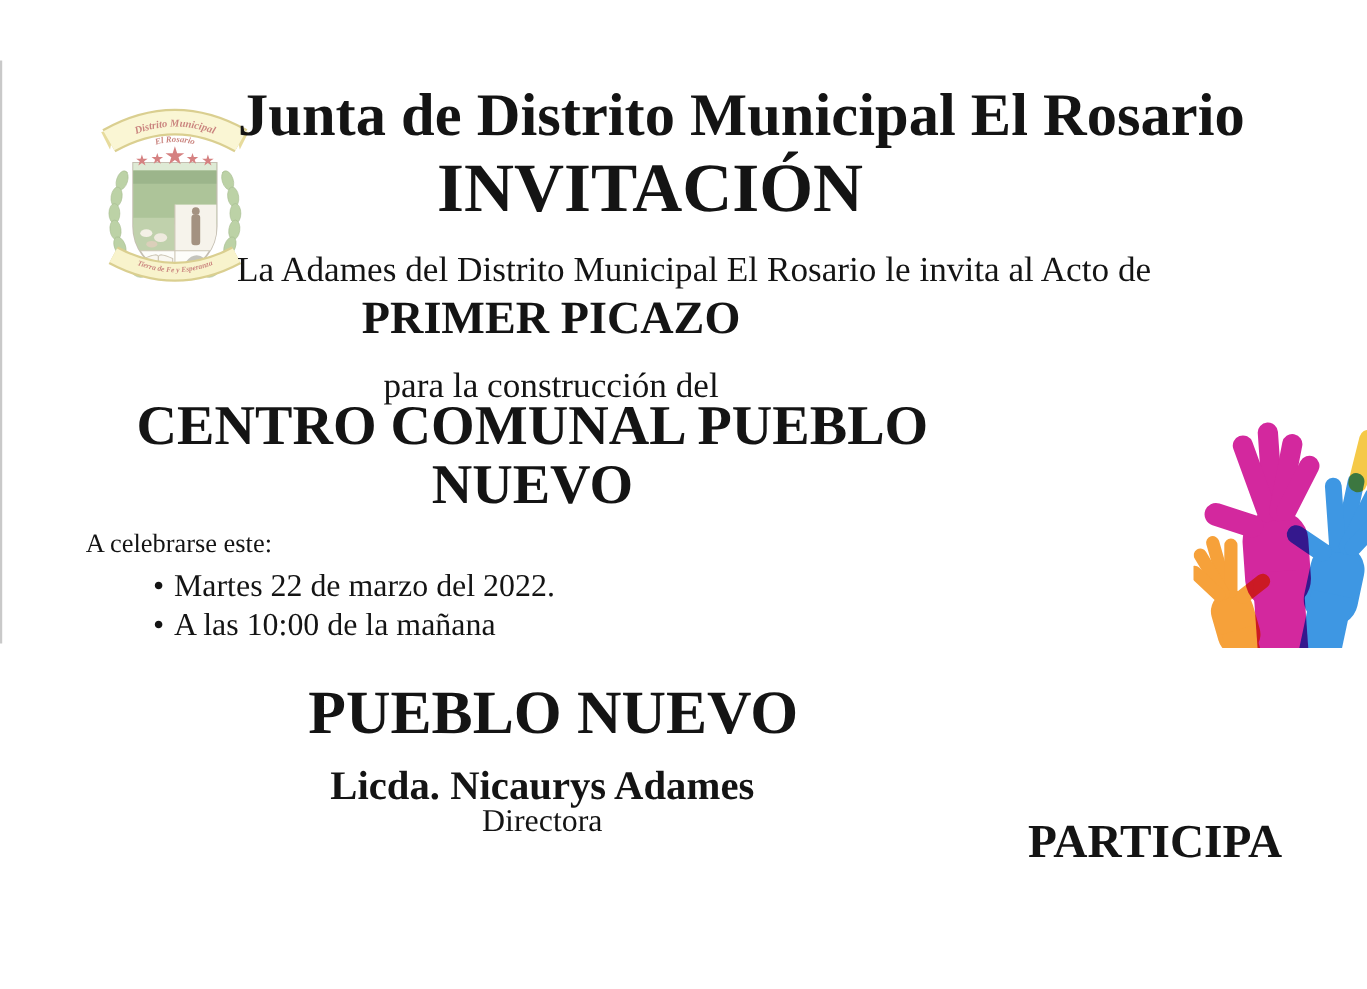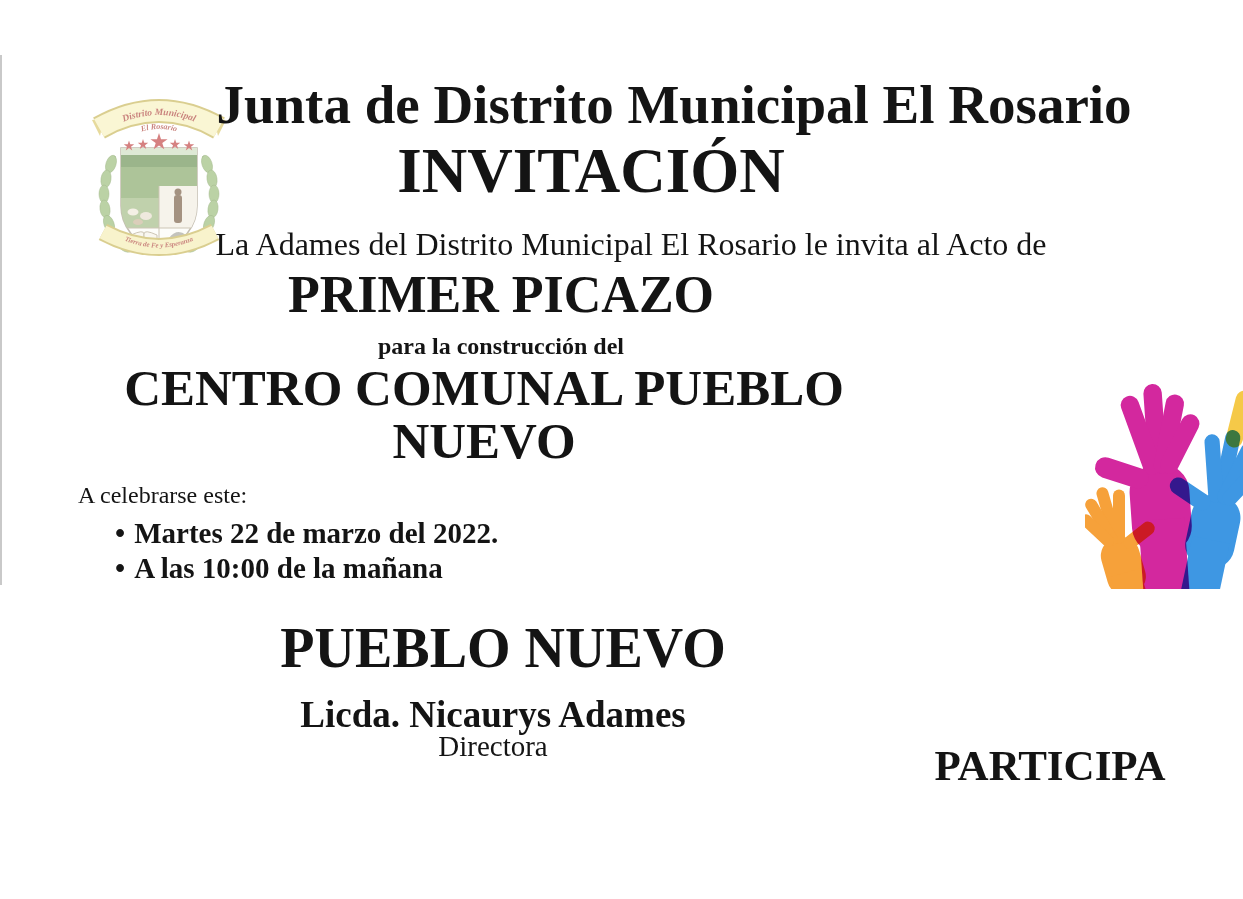--- a/index.html
+++ b/index.html
@@ -5,28 +5,28 @@
   html,body{margin:0;padding:0;}
   body{
     width:1243px;height:899px;position:relative;overflow:hidden;
     background:#ffffff;color:#141414;
     font-family:"Liberation Serif","DejaVu Serif",serif;
   }
   .line{position:absolute;text-align:center;white-space:nowrap;line-height:1;}
   .org-title{left:174px;top:77px;width:1000px;font-size:55px;font-weight:bold;}
   .headline{left:91px;top:140px;width:1000px;font-size:63px;font-weight:bold;letter-spacing:0px;}
   .intro{left:131px;top:228px;width:1000px;font-size:32px;}
-  .act-title{left:1px;top:269px;width:1000px;font-size:52px;font-weight:bold;}
-  .act-sub{left:1px;top:334px;width:1000px;font-size:24px;font-weight:bold;}
+  .act-title{left:1px;top:269px;width:1000px;font-size:42px;font-weight:bold;}
+  .act-sub{left:1px;top:334px;width:1000px;font-size:32px;font-weight:normal;}
   .project{left:-16px;top:362px;width:1000px;font-size:51px;font-weight:bold;line-height:53px;text-align:center;position:absolute;}
   .schedule-label{left:78px;top:483px;font-size:24px;position:absolute;line-height:1;}
   .bullets{left:115px;top:516px;position:absolute;font-size:29px;line-height:35px;}
   .bullet-row{white-space:nowrap;}
   .bullet-row .bullet{margin-right:9px;}
-  .bullet-row.bold{font-weight:bold;}
+  .bullet-row.bold{font-weight:normal;margin-left:24px;}
   .location{left:3px;top:620px;width:1000px;font-size:56px;font-weight:bold;}
   .sig-name{left:-7px;top:696px;width:1000px;font-size:37px;font-weight:bold;}
   .sig-role{left:-7px;top:732px;width:1000px;font-size:29px;}
   .cta{left:850px;top:744px;width:400px;font-size:43px;font-weight:bold;}
   .edge-line{left:0;top:55px;width:2px;height:530px;background:#c9c9c9;position:absolute;}
   #logo{left:83px;top:86px;width:152px;height:178px;position:absolute;}
   #hands{left:1085px;top:378px;width:158px;height:211px;position:absolute;isolation:isolate;}
   svg text{font-family:"Liberation Serif","DejaVu Serif",serif;}
 </style>
 </head>

